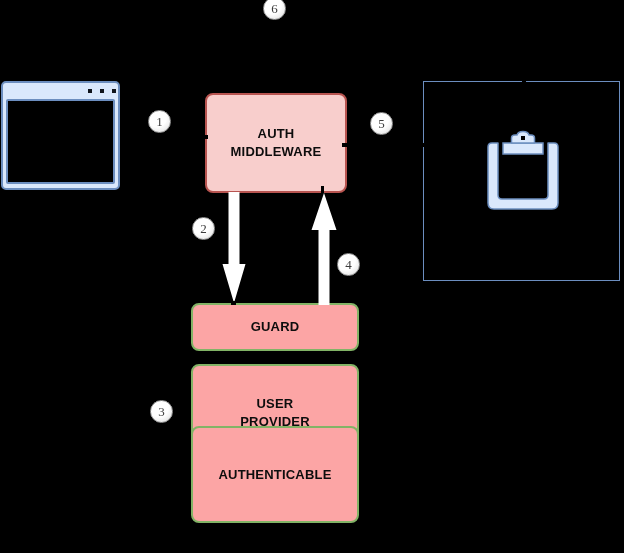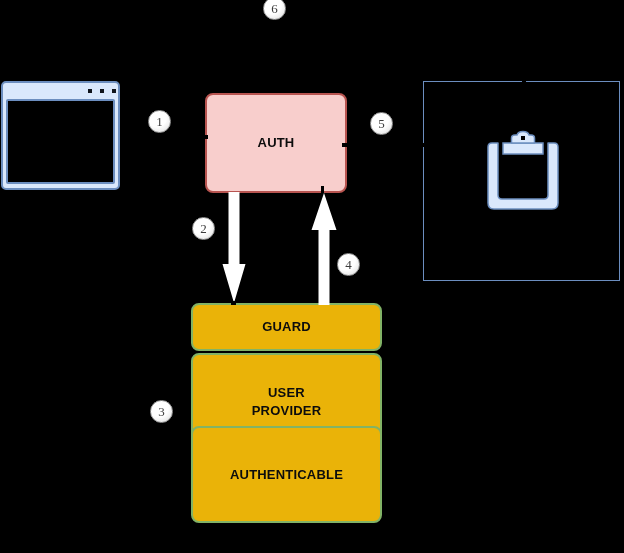--- a/index.html
+++ b/index.html
@@ -9,23 +9,23 @@
   }
   
   .node{
     position:absolute;box-sizing:border-box;border-radius:8px;
     display:flex;align-items:center;justify-content:center;text-align:center;
     font-weight:bold;font-size:13px;color:#0d0d0d;letter-spacing:.2px;
   }
   .node .line{display:block;line-height:18px;}
   .node-pink{left:205px;top:93px;width:142px;height:100px;
     background:#f8cecc;border:2px solid #b85450;}
-  .node-green{background:#eab308;border:2px solid #82b366;left:191px;width:191px;}
+  .node-green{background:#fca5a5;border:2px solid #82b366;left:191px;width:168px;}
   .node-guard{top:303px;height:48px;}
-  .node-user{top:353px;height:97px;}
+  .node-user{top:364px;height:97px;}
   .node-authenticable{top:426px;height:97px;}
   
   .browser{
     position:absolute;left:1px;top:81px;width:119px;height:109px;
     background:#dae8fc;border:2px solid #6c8ebf;border-radius:5px;box-sizing:border-box;
   }
   .browser-content{
     position:absolute;left:3px;top:16px;width:109px;height:85px;
     background:#000;border:2px solid #6c8ebf;border-radius:2px;box-sizing:border-box;
   }
@@ -70,20 +70,21 @@
   <div class="browser">
     <span class="win-dot d1"></span>
     <span class="win-dot d2"></span>
     <span class="win-dot d3"></span>
     <div class="browser-content"></div>
   </div>
 
   <div class="node node-pink">
     <div>
       <span class="line">AUTH</span>
+      <span class="line">MIDDLEWARE</span>
     </div>
   </div>
 
   <div class="clip-panel">
     <svg width="195" height="198" viewBox="0 0 195 198">
 
       <path d="M 64 65 Q 64 61 68 61 L 74 61 L 74 113 Q 74 117 78 117 L 120 117 Q 124 117 124 113 L 124 61 L 130 61 Q 134 61 134 65 L 134 121 Q 134 127 128 127 L 70 127 Q 64 127 64 121 Z" fill="#dae8fc" stroke="#6c8ebf" stroke-width="1.5" stroke-linejoin="round"></path>
 
       <rect x="79" y="61" width="40" height="11" fill="#dae8fc" stroke="#6c8ebf" stroke-width="1.5"></rect>
 

